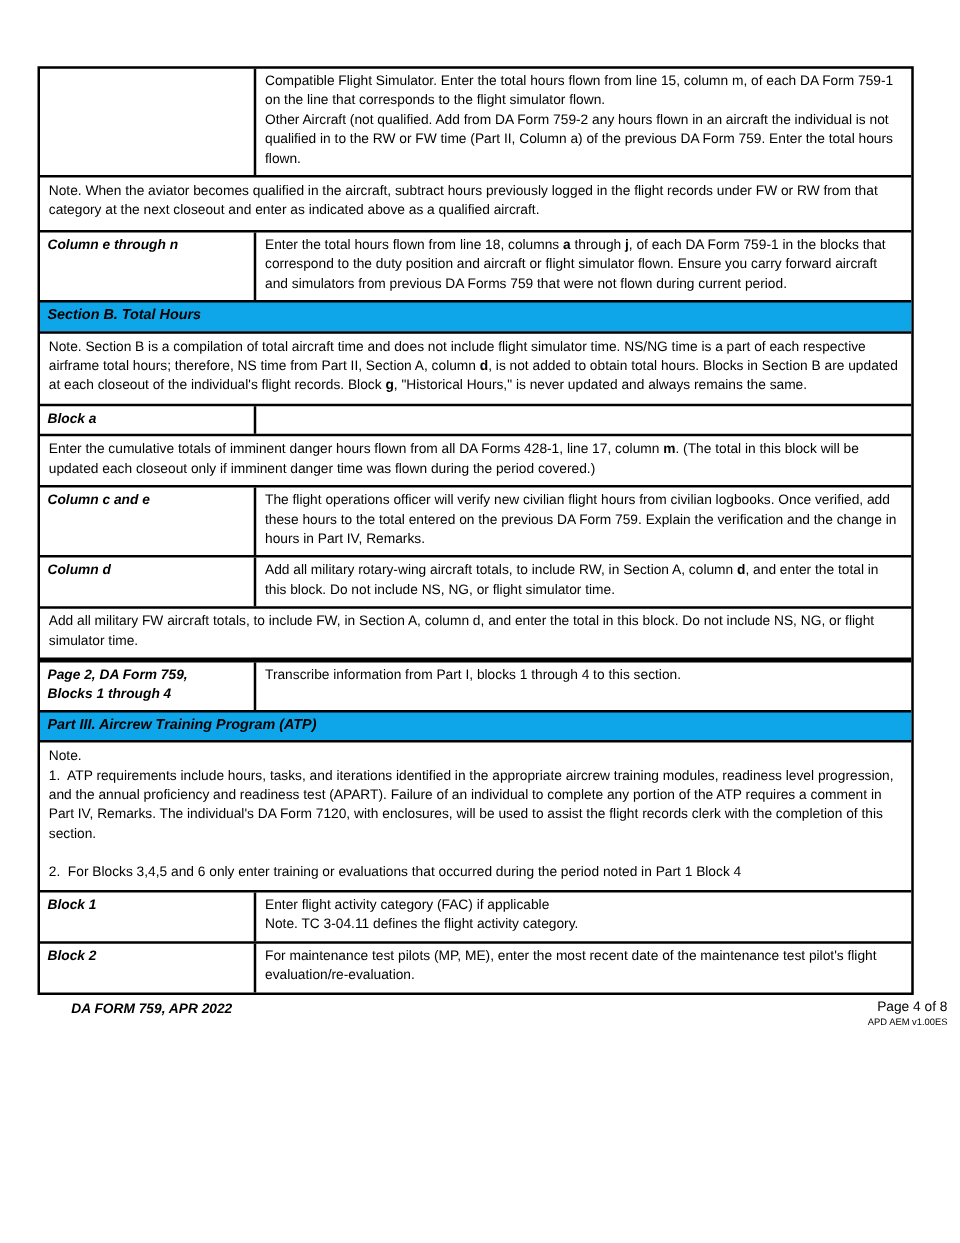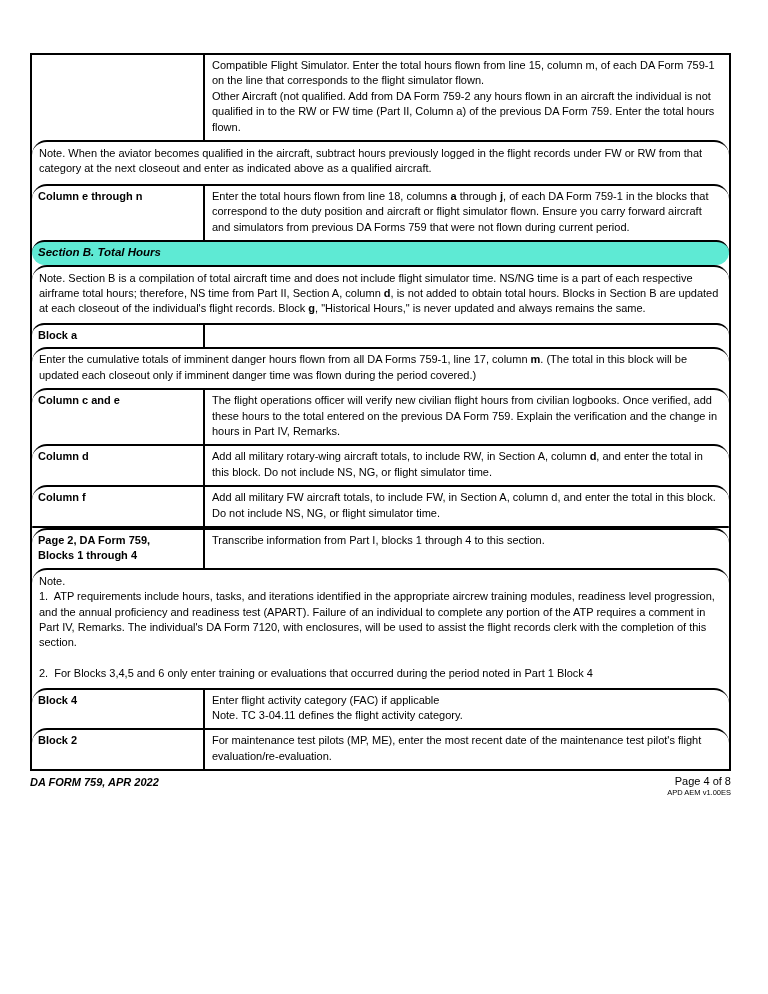--- a/index.html
+++ b/index.html
@@ -21,56 +21,58 @@
     overflow: hidden;
   }
   .doc-table {
     width: 701px;
     box-sizing: border-box;
     border: 2px solid #000000;
     font-size: 11px;
     line-height: 15.4px;
   }
   .row { box-sizing: border-box; }
-  .row + .row { border-top: 2px solid #000000; border-radius: 15px; }
+  .row + .row { border-top: 2px solid #000000; }
   .two-col { display: flex; align-items: stretch; }
   .label-cell {
     flex: 0 0 173px;
     width: 173px;
     box-sizing: border-box;
     border-right: 2px solid #000000;
     padding: 3px 6px 4px 6px;
     font-weight: bold;
+    font-style: italic;
     white-space: pre-wrap;
   }
   .desc-cell {
     flex: 1 1 auto;
     box-sizing: border-box;
     padding: 3px 7px 5px 7px;
     white-space: pre-wrap;
   }
   .note {
     padding: 4px 7px 6px 7px;
     min-height: 44px;
     white-space: pre-wrap;
   }
   .section-header {
-    background: #5eead4;
+    background: #0ea5e9;
     font-weight: bold;
     font-style: italic;
     font-size: 11.5px;
     padding: 3px 6px 4px 6px;
   }
   .b { font-weight: bold; }
   .footer {
     width: 701px;
     margin-top: 3px;
     display: flex;
     justify-content: space-between;
     align-items: flex-start;
+    margin-left: 27px;
   }
   .footer-left {
     font-size: 11px;
     font-weight: bold;
     font-style: italic;
     padding-top: 2px;
   }
   .footer-right { text-align: right; }
   .footer-page { font-size: 11px; line-height: 14px; }
   .footer-version { font-size: 7.5px; line-height: 10px; color: #000000; }
@@ -89,48 +91,48 @@
       <div class="row two-col">
         <div class="label-cell">Column e through n</div>
         <div class="desc-cell"><span>Enter the total hours flown from line 18, columns </span><span class="b">a</span><span> through </span><span class="b">j</span><span>, of each DA Form 759-1 in the blocks that correspond to the duty position and aircraft or flight simulator flown. Ensure you carry forward aircraft and simulators from previous DA Forms 759 that were not flown during current period.</span></div>
       </div>
       <div class="row section-header">Section B. Total Hours</div>
       <div class="row note"><span>Note. Section B is a compilation of total aircraft time and does not include flight simulator time. NS/NG time is a part of each respective airframe total hours; therefore, NS time from Part II, Section A, column </span><span class="b">d</span><span>, is not added to obtain total hours. Blocks in Section B are updated at each closeout of the individual's flight records. Block </span><span class="b">g</span><span>, "Historical Hours," is never updated and always remains the same.</span></div>
       <div class="row two-col">
         <div class="label-cell">Block a</div>
       </div>
       <div class="row two-col">
-        <div class="desc-cell"><span>Enter the cumulative totals of imminent danger hours flown from all DA Forms 759-1, line 17, column </span><span class="b">m</span><span>. (The total in this block will be updated each closeout only if imminent danger time was flown during the period covered.)</span></div>
+        <div class="desc-cell"><span>Enter the cumulative totals of imminent danger hours flown from all DA Forms 428-1, line 17, column </span><span class="b">m</span><span>. (The total in this block will be updated each closeout only if imminent danger time was flown during the period covered.)</span></div>
       </div>
       <div class="row two-col">
         <div class="label-cell">Column c and e</div>
         <div class="desc-cell"><span>The flight operations officer will verify new civilian flight hours from civilian logbooks. Once verified, add these hours to the total entered on the previous DA Form 759. Explain the verification and the change in hours in Part IV, Remarks.</span></div>
       </div>
       <div class="row two-col">
         <div class="label-cell">Column d</div>
         <div class="desc-cell"><span>Add all military rotary-wing aircraft totals, to include RW, in Section A, column </span><span class="b">d</span><span>, and enter the total in this block. Do not include NS, NG, or flight simulator time.</span></div>
       </div>
       <div class="row two-col">
-        <div class="label-cell">Column f</div>
         <div class="desc-cell"><span>Add all military FW aircraft totals, to include FW, in Section A, column d, and enter the total in this block. Do not include NS, NG, or flight simulator time.</span></div>
       </div>
       <div class="row two-col">
       </div>
       <div class="row two-col">
         <div class="label-cell">Page 2, DA Form 759,
 Blocks 1 through 4</div>
         <div class="desc-cell"><span>Transcribe information from Part I, blocks 1 through 4 to this section.</span></div>
       </div>
+      <div class="row section-header">Part III. Aircrew Training Program (ATP)</div>
       <div class="row note"><span>Note.
 1.  ATP requirements include hours, tasks, and iterations identified in the appropriate aircrew training modules, readiness level progression, and the annual proficiency and readiness test (APART). Failure of an individual to complete any portion of the ATP requires a comment in Part IV, Remarks. The individual's DA Form 7120, with enclosures, will be used to assist the flight records clerk with the completion of this section.
 
 2.  For Blocks 3,4,5 and 6 only enter training or evaluations that occurred during the period noted in Part 1 Block 4
 </span></div>
       <div class="row two-col">
-        <div class="label-cell">Block 4</div>
+        <div class="label-cell">Block 1</div>
         <div class="desc-cell"><span>Enter flight activity category (FAC) if applicable
 Note. TC 3-04.11 defines the flight activity category.</span></div>
       </div>
       <div class="row two-col">
         <div class="label-cell">Block 2</div>
         <div class="desc-cell"><span>For maintenance test pilots (MP, ME), enter the most recent date of the maintenance test pilot's flight evaluation/re-evaluation.</span></div>
       </div>
     </div>
   <div class="footer">
     <div class="footer-left">DA FORM 759, APR 2022</div>

